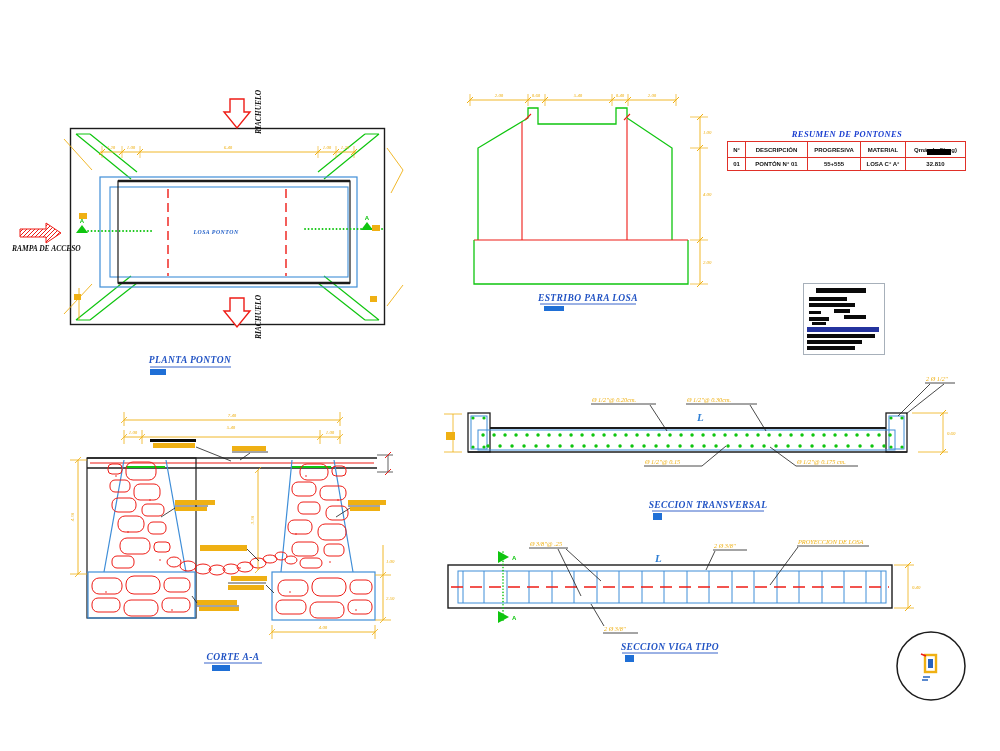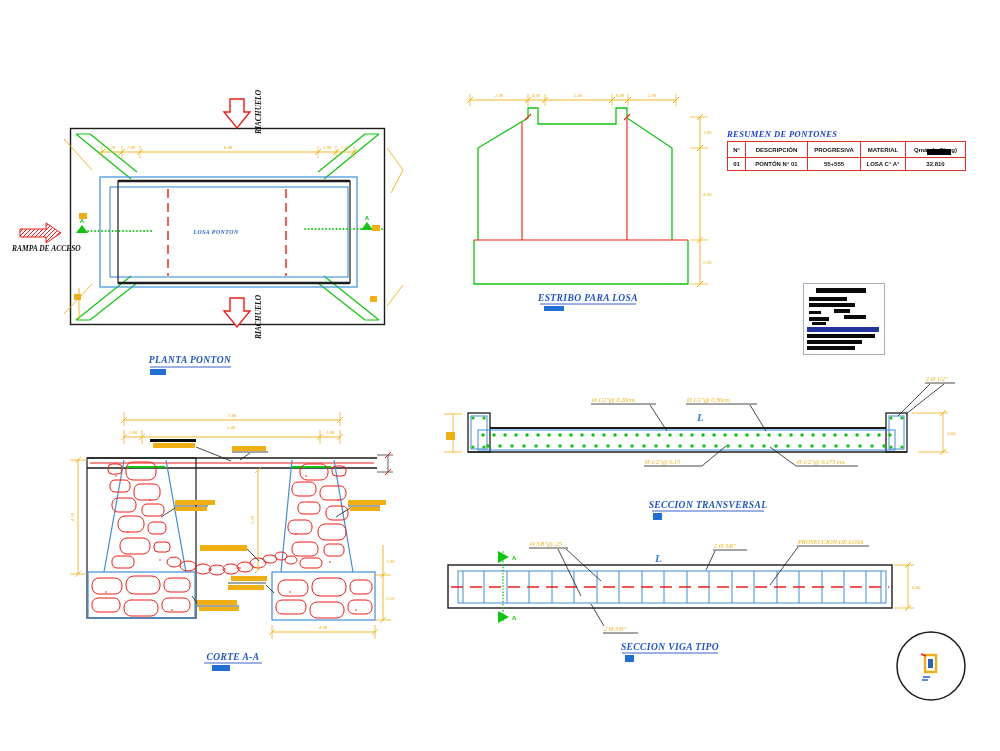--- a/index.html
+++ b/index.html
@@ -16,21 +16,21 @@
   text{font-family:"Liberation Serif", serif;}
   .tdim{fill:#efb013;font-size:4.8px;font-style:italic;}
   .tlab{fill:#efb013;font-size:6.3px;font-style:italic;}
   .ttitle{fill:#2153c4;font-size:9.5px;font-weight:bold;font-style:italic;letter-spacing:.4px;}
   .tL{fill:#2f7fd4;font-size:11px;font-weight:bold;font-style:italic;}
   .tgrn{fill:#0fc50f;font-size:6px;font-weight:bold;font-family:"Liberation Sans",sans-serif;}
   .tblk{fill:#111;font-size:7.5px;font-weight:bold;font-style:italic;}
   .tlosa{fill:#2360c8;font-size:5.8px;font-weight:bold;font-style:italic;letter-spacing:.5px;}
   
   .tblwrap{position:absolute;left:727px;top:129px;width:240px;}
-  .tbltitle{color:#1b3fd0;font-weight:bold;font-style:italic;font-size:8.5px;text-align:left;
+  .tbltitle{color:#1b3fd0;font-weight:bold;font-style:italic;font-size:8.5px;text-align:center;
             letter-spacing:.4px;margin-bottom:2px;}
   table.sum{border-collapse:collapse;width:238px;table-layout:fixed;}
   table.sum td{border:1px solid #e03028;color:#111;font-family:"Liberation Sans",sans-serif;
                font-size:6px;font-weight:bold;text-align:center;padding:0;overflow:hidden;white-space:nowrap;}
   table.sum tr.h td{height:15px;}
   table.sum tr.d td{height:12px;}
   .blob{position:absolute;background:#000;}
   
   .tb{position:absolute;left:803px;top:283px;width:80px;height:70px;border:1px solid #a7b0ba;background:#fff;}
   .tb .bar{position:absolute;background:#0a0a0a;}

